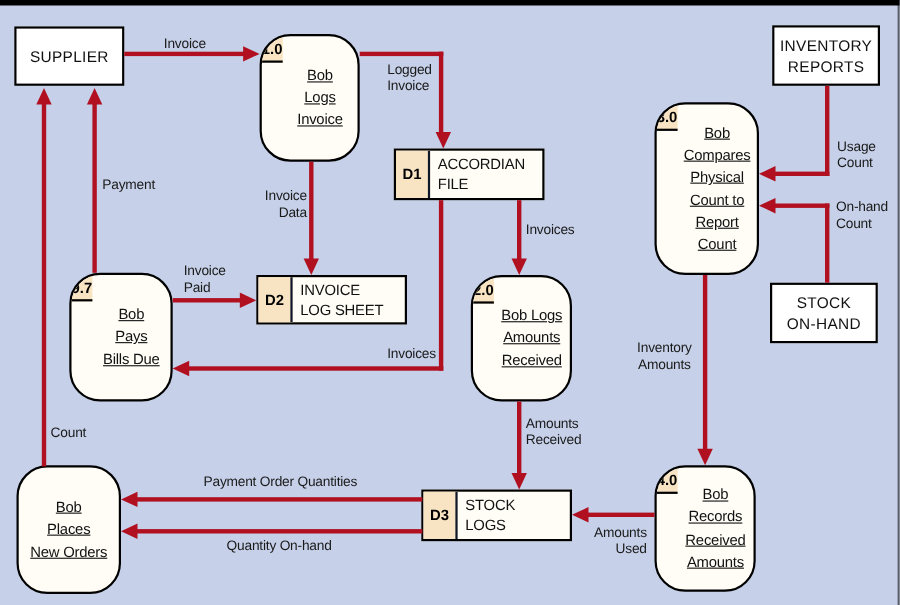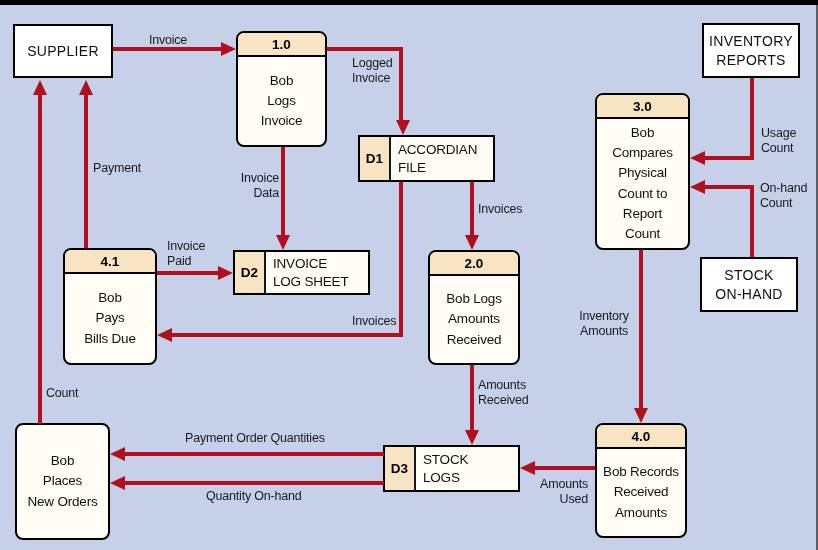--- a/index.html
+++ b/index.html
@@ -16,32 +16,32 @@
   .topbar { position:absolute; left:0; top:0; right:0; height:5px; background:#000; }
   .edge-r { position:absolute; right:0; top:0; bottom:0; width:2px; background:rgba(0,0,0,.55); }
 
   .entity {
     position:absolute; background:#fff; border:2px solid #000;
     display:flex; align-items:center; justify-content:center;
     text-align:center; font-size:14px; color:var(--ink);
     white-space:pre-line; line-height:1.32; letter-spacing:.3px;
   }
   .process {
-    position:absolute; border:2px solid #000; border-radius:8px;
-    background:var(--fill); overflow:hidden; display:flex; flex-direction:column;
+    position:absolute; border:2px solid #000; border-radius:28px;
+    background:var(--fill); overflow:hidden; display:flex; flex-direction:row;
   }
   .p-head {
     height:24px; background:var(--cream); border-bottom:2px solid #000;
     display:flex; align-items:center; justify-content:center;
     font-weight:bold; font-size:13.5px; color:#000;
   }
   .p-body {
     flex:1; display:flex; align-items:center; justify-content:center;
     text-align:center; font-size:13.5px; line-height:1.5;
-    white-space:pre-line; color:var(--ink); letter-spacing:-0.2px;
+    white-space:pre-line; color:var(--ink); letter-spacing:-0.2px;text-decoration:underline;
   }
   .datastore { position:absolute; display:flex; border:2px solid #000; background:var(--fill); }
   .ds-label {
     width:31px; background:var(--cream); border-right:2px solid #0f172a;
     display:flex; align-items:center; justify-content:center;
     font-weight:bold; font-size:13.5px; color:#000;
   }
   .ds-name {
     flex:1; display:flex; flex-direction:column; justify-content:center;
     padding-left:7px; font-size:13.5px; line-height:1.3;
@@ -102,21 +102,21 @@
     <div class="p-body">Bob Records
 Received
 Amounts</div>
   </div>
   <div class="process" style="left:15px;top:423px;width:95px;height:117px">
     <div class="p-body">Bob
 Places
 New Orders</div>
   </div>
   <div class="process" style="left:63px;top:248px;width:94px;height:117px">
-    <div class="p-head">4.1</div>
+    <div class="p-head">9.7</div>
     <div class="p-body">Bob
 Pays
 Bills Due</div>
   </div>
 
   <div class="datastore" style="left:358px;top:135px;width:137px;height:47px">
     <div class="ds-label">D1</div>
     <div class="ds-name">ACCORDIAN
 FILE</div>
   </div>

